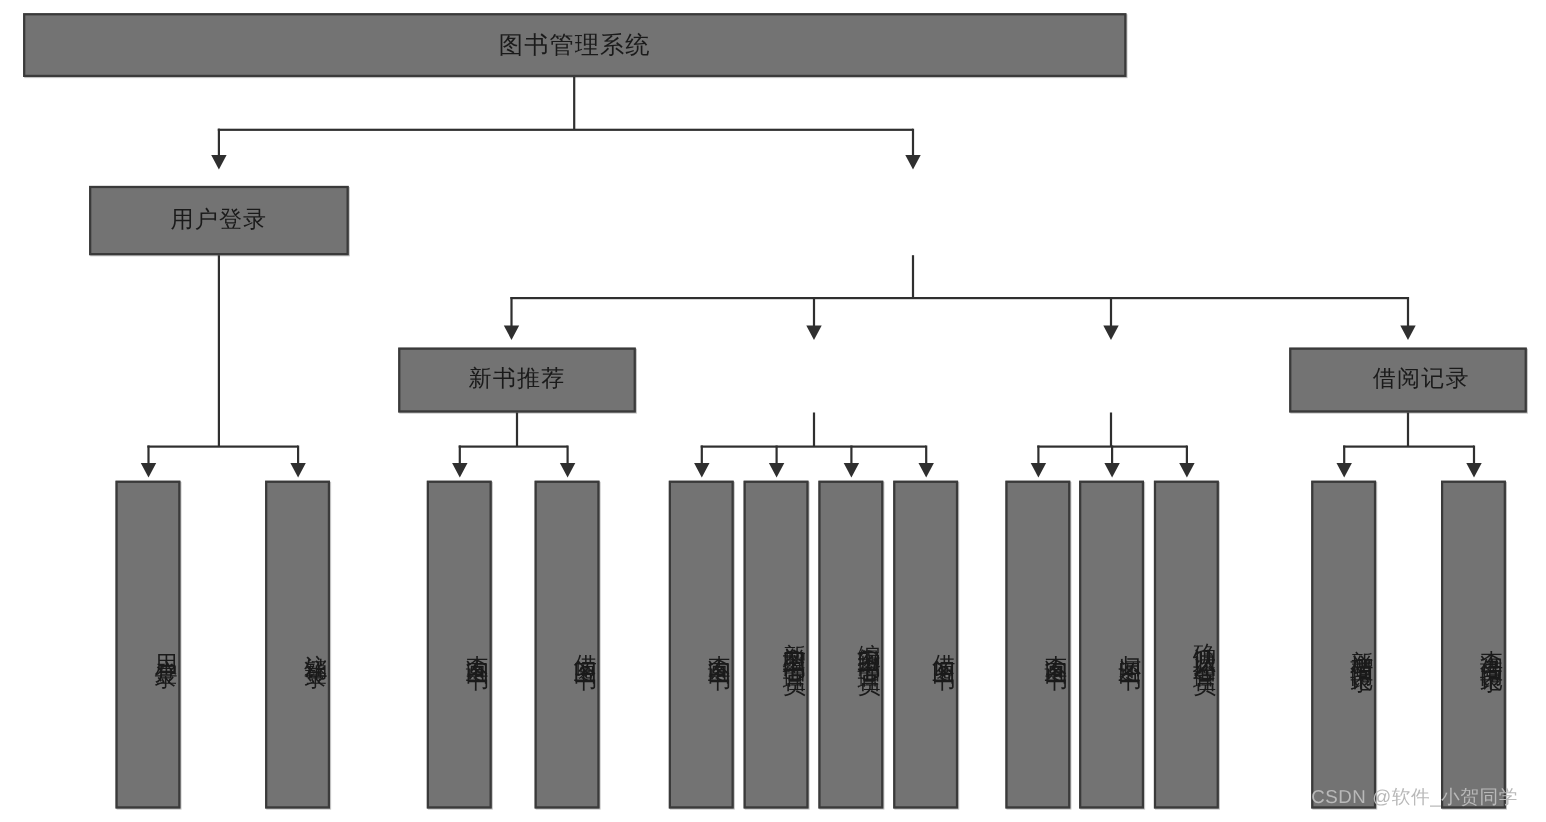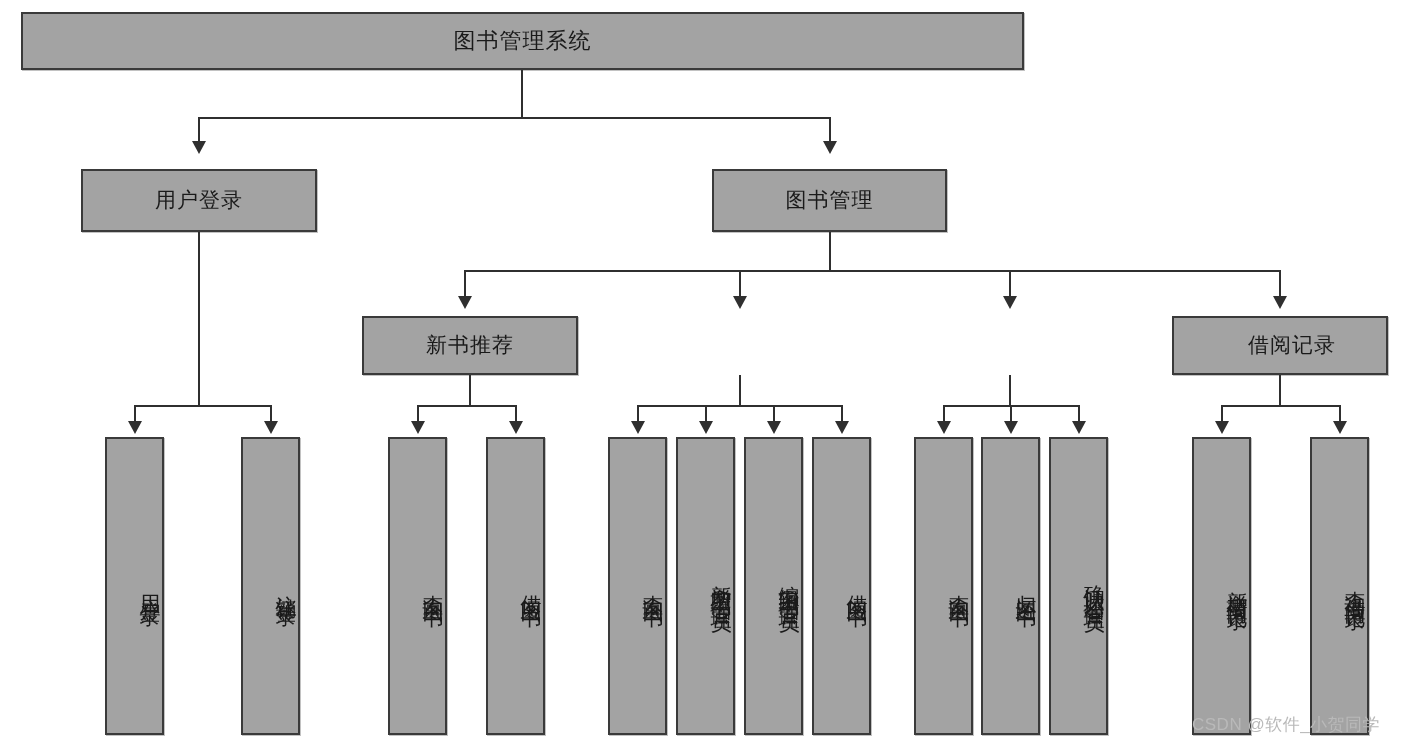--- a/index.html
+++ b/index.html
@@ -12,21 +12,21 @@
     position:relative;
     width:1405px;
     height:747px;
     background:#ffffff;
     overflow:hidden;
   }
   
   .node{
     position:absolute;
     box-sizing:border-box;
-    background:#a3a3a3;
+    background:#737373;
     border:2px solid #3a3a3a;
     display:flex;
     align-items:center;
     justify-content:center;
     color:#1a1a1a;
     line-height:1.15;
     box-shadow:1px 1px 0 rgba(120,120,120,.45);
   }
   .node.h{
     font-size:21px;
@@ -82,21 +82,20 @@
   <div class="node h root" style="left:21px;top:12px;width:1003px;height:58px;">图书管理系统</div>
 
   <div class="seg vl" style="left:521px;top:70px;height:48px;"></div>
   <div class="seg hl" style="left:198px;top:117px;width:632px;"></div>
   <div class="seg vl" style="left:198px;top:117px;height:26px;"></div>
   <div class="arrow" style="left:192px;top:141px;"></div>
   <div class="seg vl" style="left:829px;top:117px;height:26px;"></div>
   <div class="arrow" style="left:823px;top:141px;"></div>
 
   <div class="node h" style="left:81px;top:169px;width:236px;height:63px;">用户登录</div>
-  <div class="node h" style="left:712px;top:169px;width:235px;height:63px;">图书管理</div>
 
   <div class="seg vl" style="left:198px;top:232px;height:174px;"></div>
   <div class="seg hl" style="left:134px;top:405px;width:137px;"></div>
   <div class="seg vl" style="left:134px;top:405px;height:17px;"></div>
   <div class="arrow" style="left:128px;top:421px;"></div>
   <div class="seg vl" style="left:270px;top:405px;height:17px;"></div>
   <div class="arrow" style="left:264px;top:421px;"></div>
 
   <div class="seg vl" style="left:829px;top:232px;height:39px;"></div>
   <div class="seg hl" style="left:464px;top:270px;width:816px;"></div>

